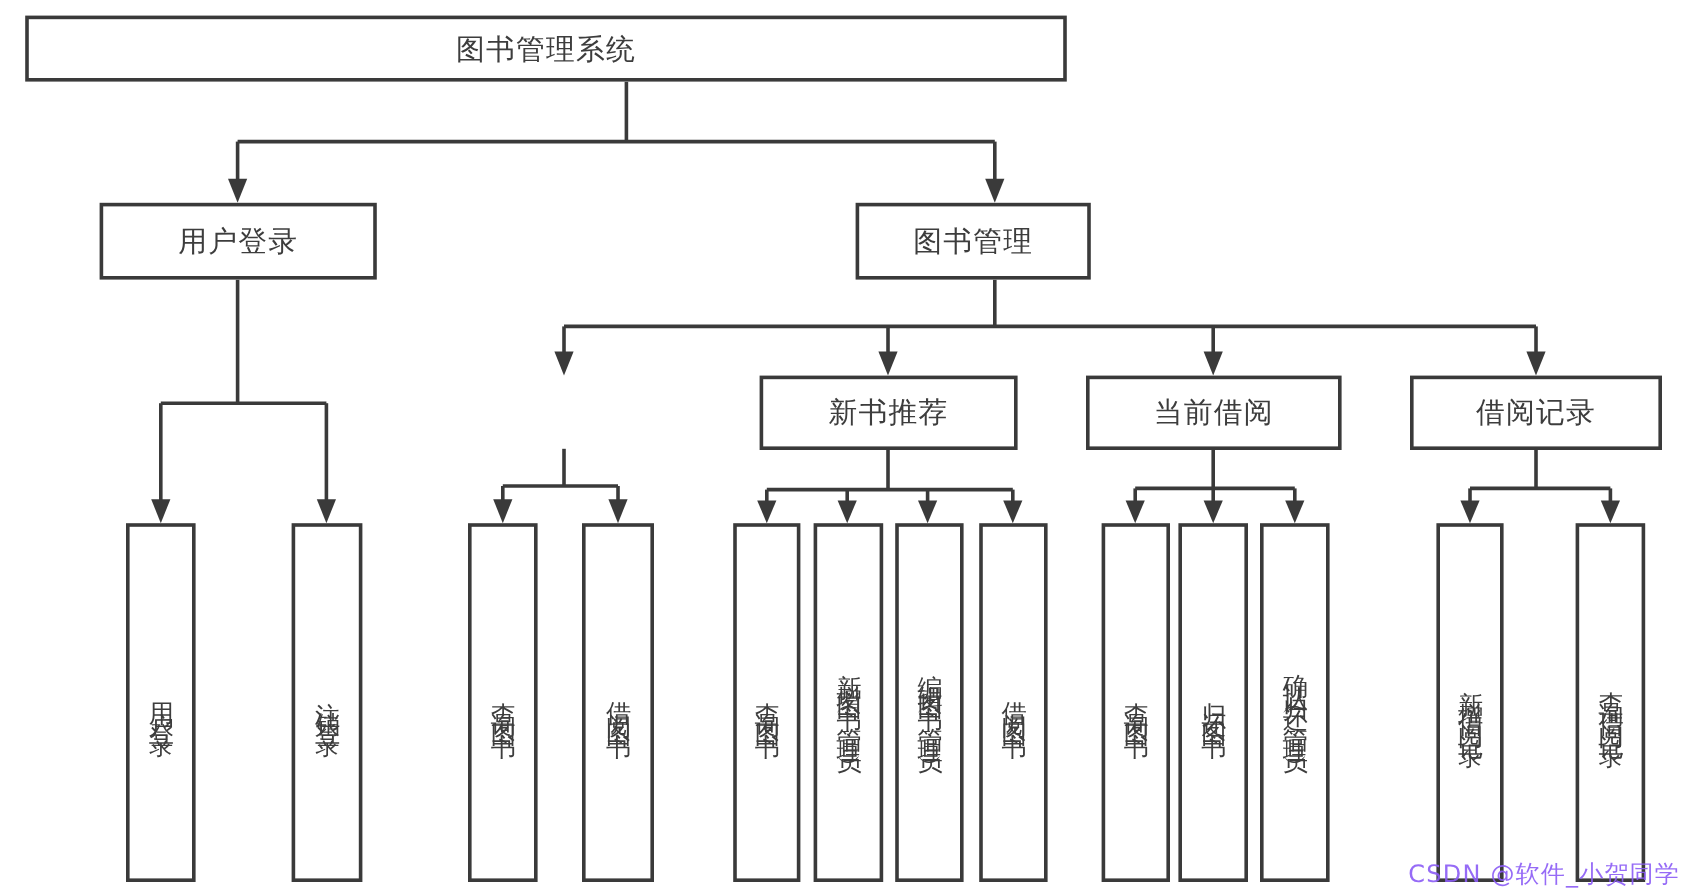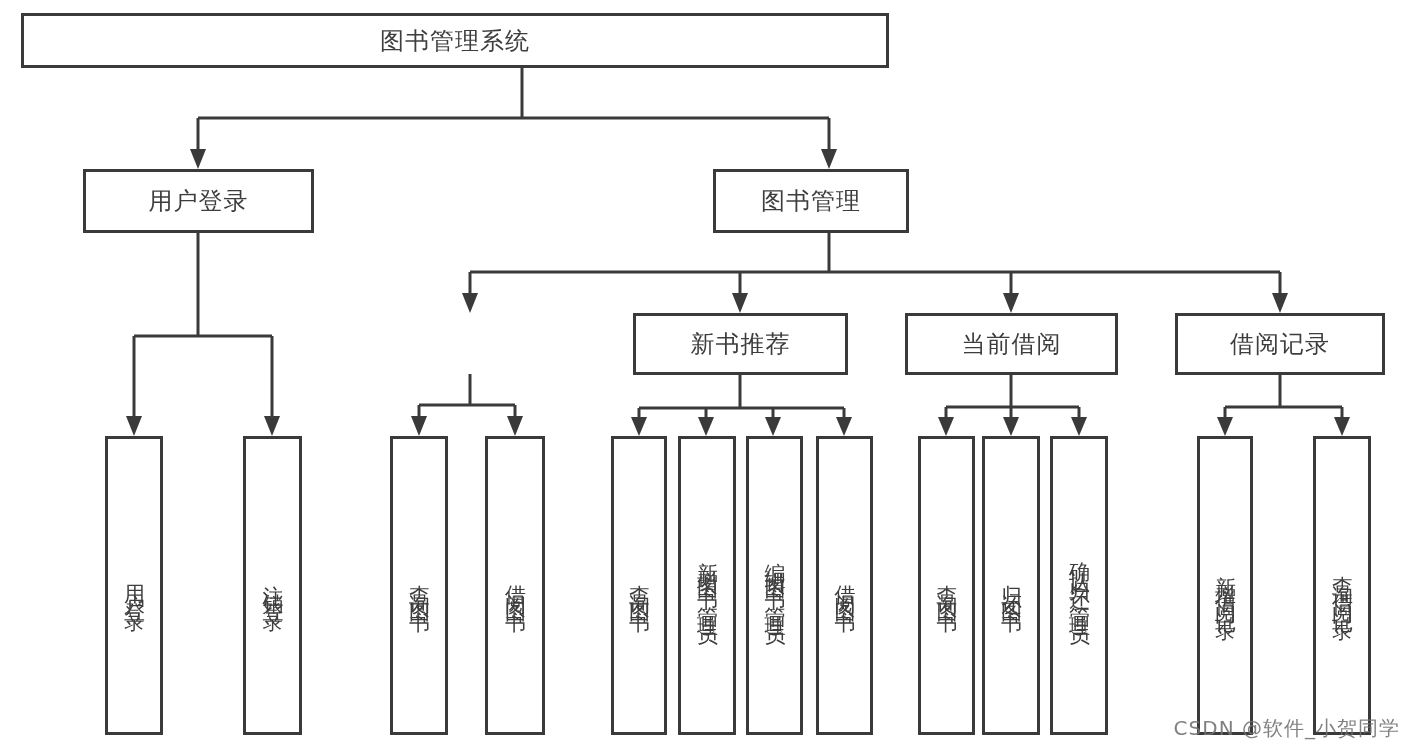--- a/index.html
+++ b/index.html
@@ -51,21 +51,21 @@
   #n-bw-borrow  {left:816px; top:436px;width:57px;height:299px;}
   #n-cur-query  {left:918px; top:436px;width:57px;height:299px;}
   #n-cur-return {left:982px; top:436px;width:58px;height:299px;}
   #n-cur-confirm{left:1050px;top:436px;width:58px;height:299px;}
   #n-rec-add    {left:1197px;top:436px;width:56px;height:299px;}
   #n-rec-query  {left:1313px;top:436px;width:58px;height:299px;}
   #watermark{
     position:absolute;
     right:5px;bottom:5px;
     font-size:20px;
-    color:#737373;
+    color:#8b5cf6;
     opacity:0.9;
     z-index:10;
     letter-spacing:1px;
     white-space:nowrap;
   }
 </style>
 </head>
 <body>
 
 <div id="canvas">

